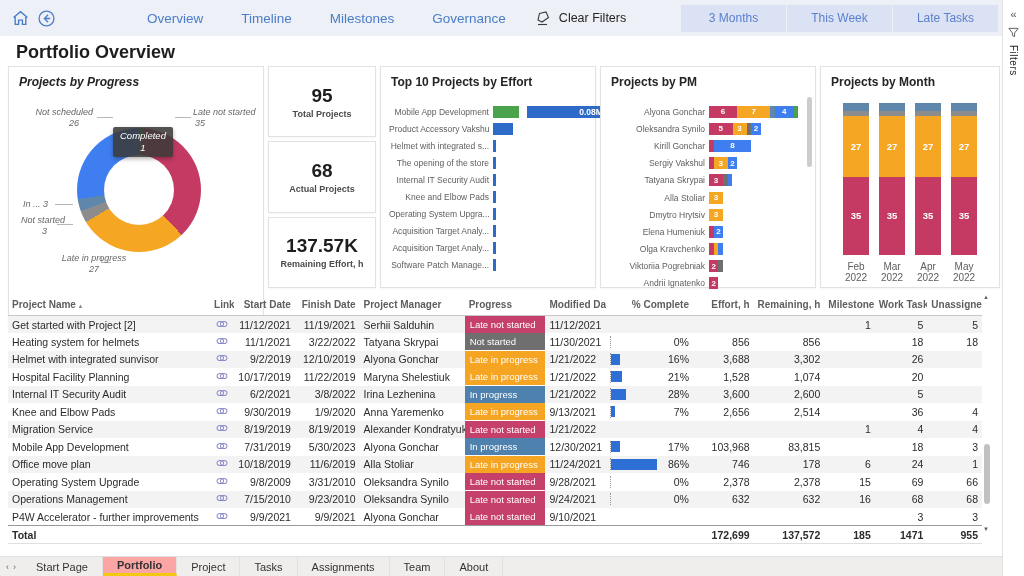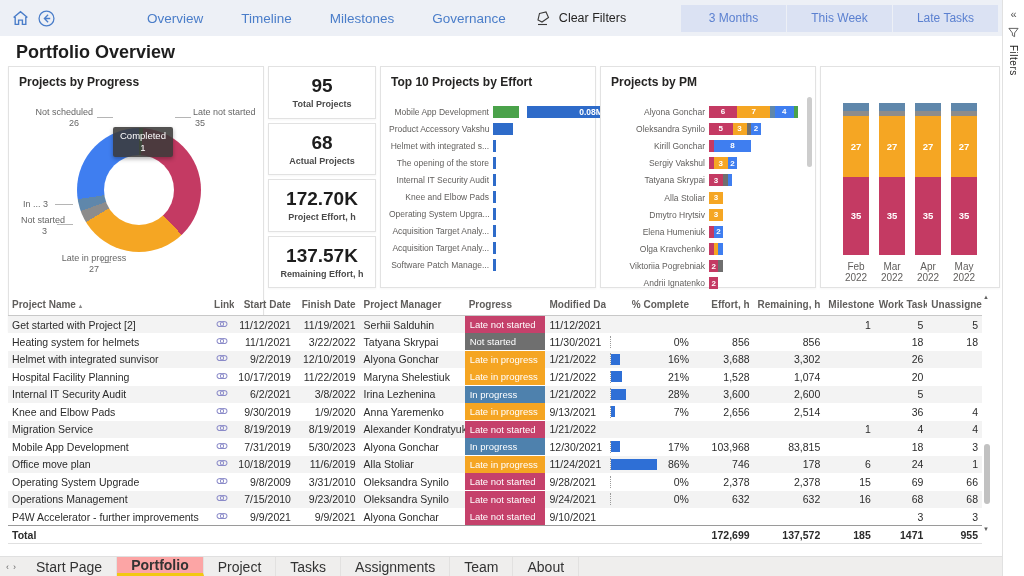--- a/index.html
+++ b/index.html
@@ -26,21 +26,21 @@
   .rail-filters-text { writing-mode:vertical-rl; font-size:10px; color:#252423; letter-spacing:.5px; }
 
   
   .page-title { position:absolute; left:16px; top:42px; font-size:18px; font-weight:bold; color:#1d1d1d; }
 
   
   .card { position:absolute; background:#fff; border:1px solid #e2e2e2; box-shadow:0 1px 2px rgba(0,0,0,.04); }
   .card-title { font-size:12px; font-weight:bold; color:#252423; padding:8px 10px 0 10px; }
 
   
-  #donut-card { left:8px; top:66px; width:256px; height:265px; }
+  #donut-card { left:8px; top:66px; width:256px; height:265px;font-style:italic; }
   #donut { position:absolute; left:68px; top:61px; width:124px; height:124px; border-radius:50%; }
   #donut-hole { position:absolute; left:95px; top:88px; width:70px; height:70px; border-radius:50%; background:#fff; }
   .callout { position:absolute; font-size:9px; color:#666; line-height:11px; }
   .callout .val {}
   #co-ns { left:8px; top:40px; width:76px; text-align:right; }
   #co-ns .val { padding-right:14px; }
   #co-lns { left:184px; top:40px; width:70px; text-align:left; white-space:nowrap; }
   #co-lns .val { padding-left:2px; }
   #co-in { left:14px; top:132px; white-space:nowrap; }
   #co-nst { left:4px; top:148px; width:52px; text-align:right; }
@@ -111,21 +111,21 @@
   .pctval { flex:1; text-align:right; }
   tr.total td { font-weight:bold; border-top:1px solid #9a9a9a; border-bottom:1px solid #e0e0e0; height:18px; }
   .tbl-scroll { position:absolute; right:0; top:2px; width:10px; height:252px; }
   .tbl-scroll .arrow { position:absolute; left:1px; font-size:6px; color:#606060; cursor:pointer; }
   .tbl-scroll .thumb { position:absolute; left:2px; top:150px; width:6px; height:60px; background:#c1c1c1; border-radius:3px; cursor:pointer; }
 
   
   .footer { position:absolute; left:0; bottom:0; width:1002px; height:20px;
     background:#efeeed; border-top:1px solid #e0e0e0; display:flex; align-items:stretch; }
   .footer-arrows { display:flex; align-items:center; gap:4px; padding:0 6px; font-size:9px; color:#666; }
-  .ftab { padding:0 14px; font-size:14px; color:#333; display:flex; align-items:center;
+  .ftab { padding:0 14px; font-size:11px; color:#333; display:flex; align-items:center;
     border-right:1px solid #e2e1e0; cursor:pointer; }
   .ftab.active { background:#fca5a5; font-weight:bold; border-bottom:3px solid #f2c811; }
 
   svg { display:block; }
 </style>
 </head>
 <body>
 
 <div class="topbar">
   <div class="icons">
@@ -212,24 +212,20 @@
 <div id="kpi-stack">
     <div class="kpi-card">
       <div class="kpi-value">95</div>
       <div class="kpi-label">Total Projects</div>
     </div>
     <div class="kpi-card">
       <div class="kpi-value">68</div>
       <div class="kpi-label">Actual Projects</div>
     </div>
     <div class="kpi-card">
-      <div class="kpi-value">172.70K</div>
-      <div class="kpi-label">Project Effort, h</div>
-    </div>
-    <div class="kpi-card">
       <div class="kpi-value">137.57K</div>
       <div class="kpi-label">Remaining Effort, h</div>
     </div>
   </div>
 
 <div class="card" id="effort-card">
   <div class="card-title">Top 10 Projects by Effort</div>
   <div id="effort-rows">
       <div class="effort-row">
         <div class="effort-label">Mobile App Development</div>
@@ -410,20 +406,21 @@
           <div class="pm-seg" style="width: 9.4px; background: rgb(196, 58, 99);">
             <span>2</span>
           </div>
         </div>
       </div>
     </div>
   <div class="pm-scroll-thumb"></div>
 </div>
 
 <div class="card" id="month-card">
+  <div class="card-title">Projects by Month</div>
   <div id="month-cols">
       <div class="month-col">
         <div class="month-seg" style="height: 78.2353px; background: rgb(196, 58, 99);">
           <span>35</span>
         </div>
         <div class="month-seg" style="height: 60.3529px; background: rgb(245, 166, 35);">
           <span>27</span>
         </div>
         <div class="month-seg" style="height: 5.58824px; background: rgb(140, 140, 140);"></div>
         <div class="month-seg" style="height: 7.82353px; background: rgb(95, 135, 171);"></div>

